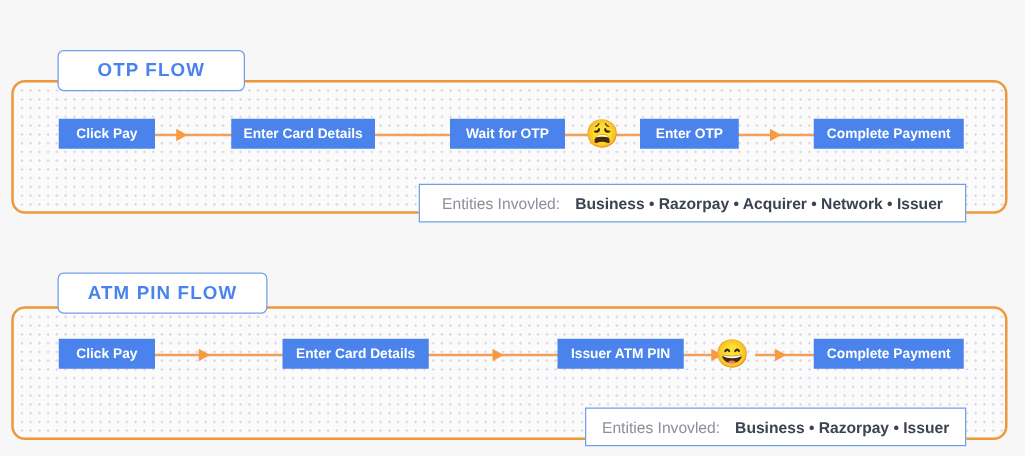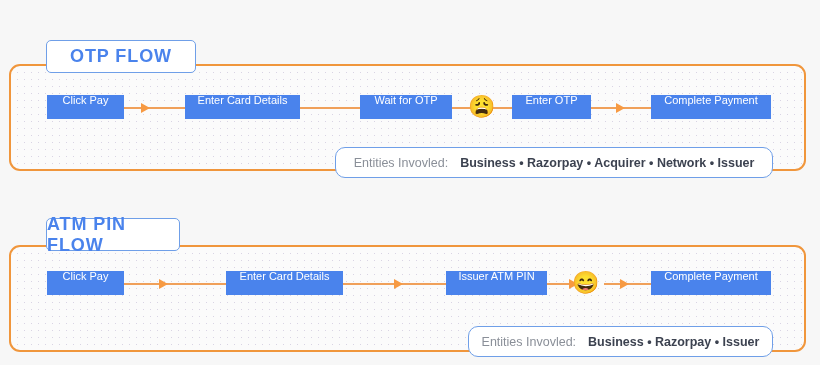--- a/index.html
+++ b/index.html
@@ -38,37 +38,37 @@
   .flow-tab {
     position: absolute;
     background: #ffffff;
     border: 1px solid #6f9fe8;
     border-radius: 5px;
     box-sizing: border-box;
     display: flex;
     align-items: center;
     justify-content: center;
     color: #4a83ec;
-    font-size: 18px;
+    font-size: 15px;
     font-weight: bold;
     letter-spacing: 0.9px;
     z-index: 5;
   }
   #otp-tab { left: 46px; top: 40px;  width: 150px; height: 33px; }
-  #atm-tab { left: 46px; top: 218px; width: 134px; height: 33px; }
+  #atm-tab { left: 46px; top: 218px; width: 168px; height: 33px; }
 
   
   .step {
     position: absolute;
     background: #4a83ec;
     color: #ffffff;
     font-size: 11px;
-    font-weight: normal;
-    display: flex;
-    align-items: flex-start;
+    font-weight: bold;
+    display: flex;
+    align-items: center;
     justify-content: center;
     box-sizing: border-box;
     z-index: 4;
     text-align: center;
     line-height: 1;
   }
 
   
   .conn {
     position: absolute;
@@ -97,21 +97,21 @@
     justify-content: center;
     width: 26px;
     height: 26px;
   }
 
   
   .entities {
     position: absolute;
     background: #ffffff;
     border: 1px solid #6f9fe8;
-    border-radius: 10px;
+    border-radius: 0;
     box-sizing: border-box;
     display: flex;
     align-items: center;
     justify-content: center;
     font-size: 12.5px;
     color: #8a8f98;
     z-index: 7;
     white-space: nowrap;
   }
   .entities .ent-bold {

